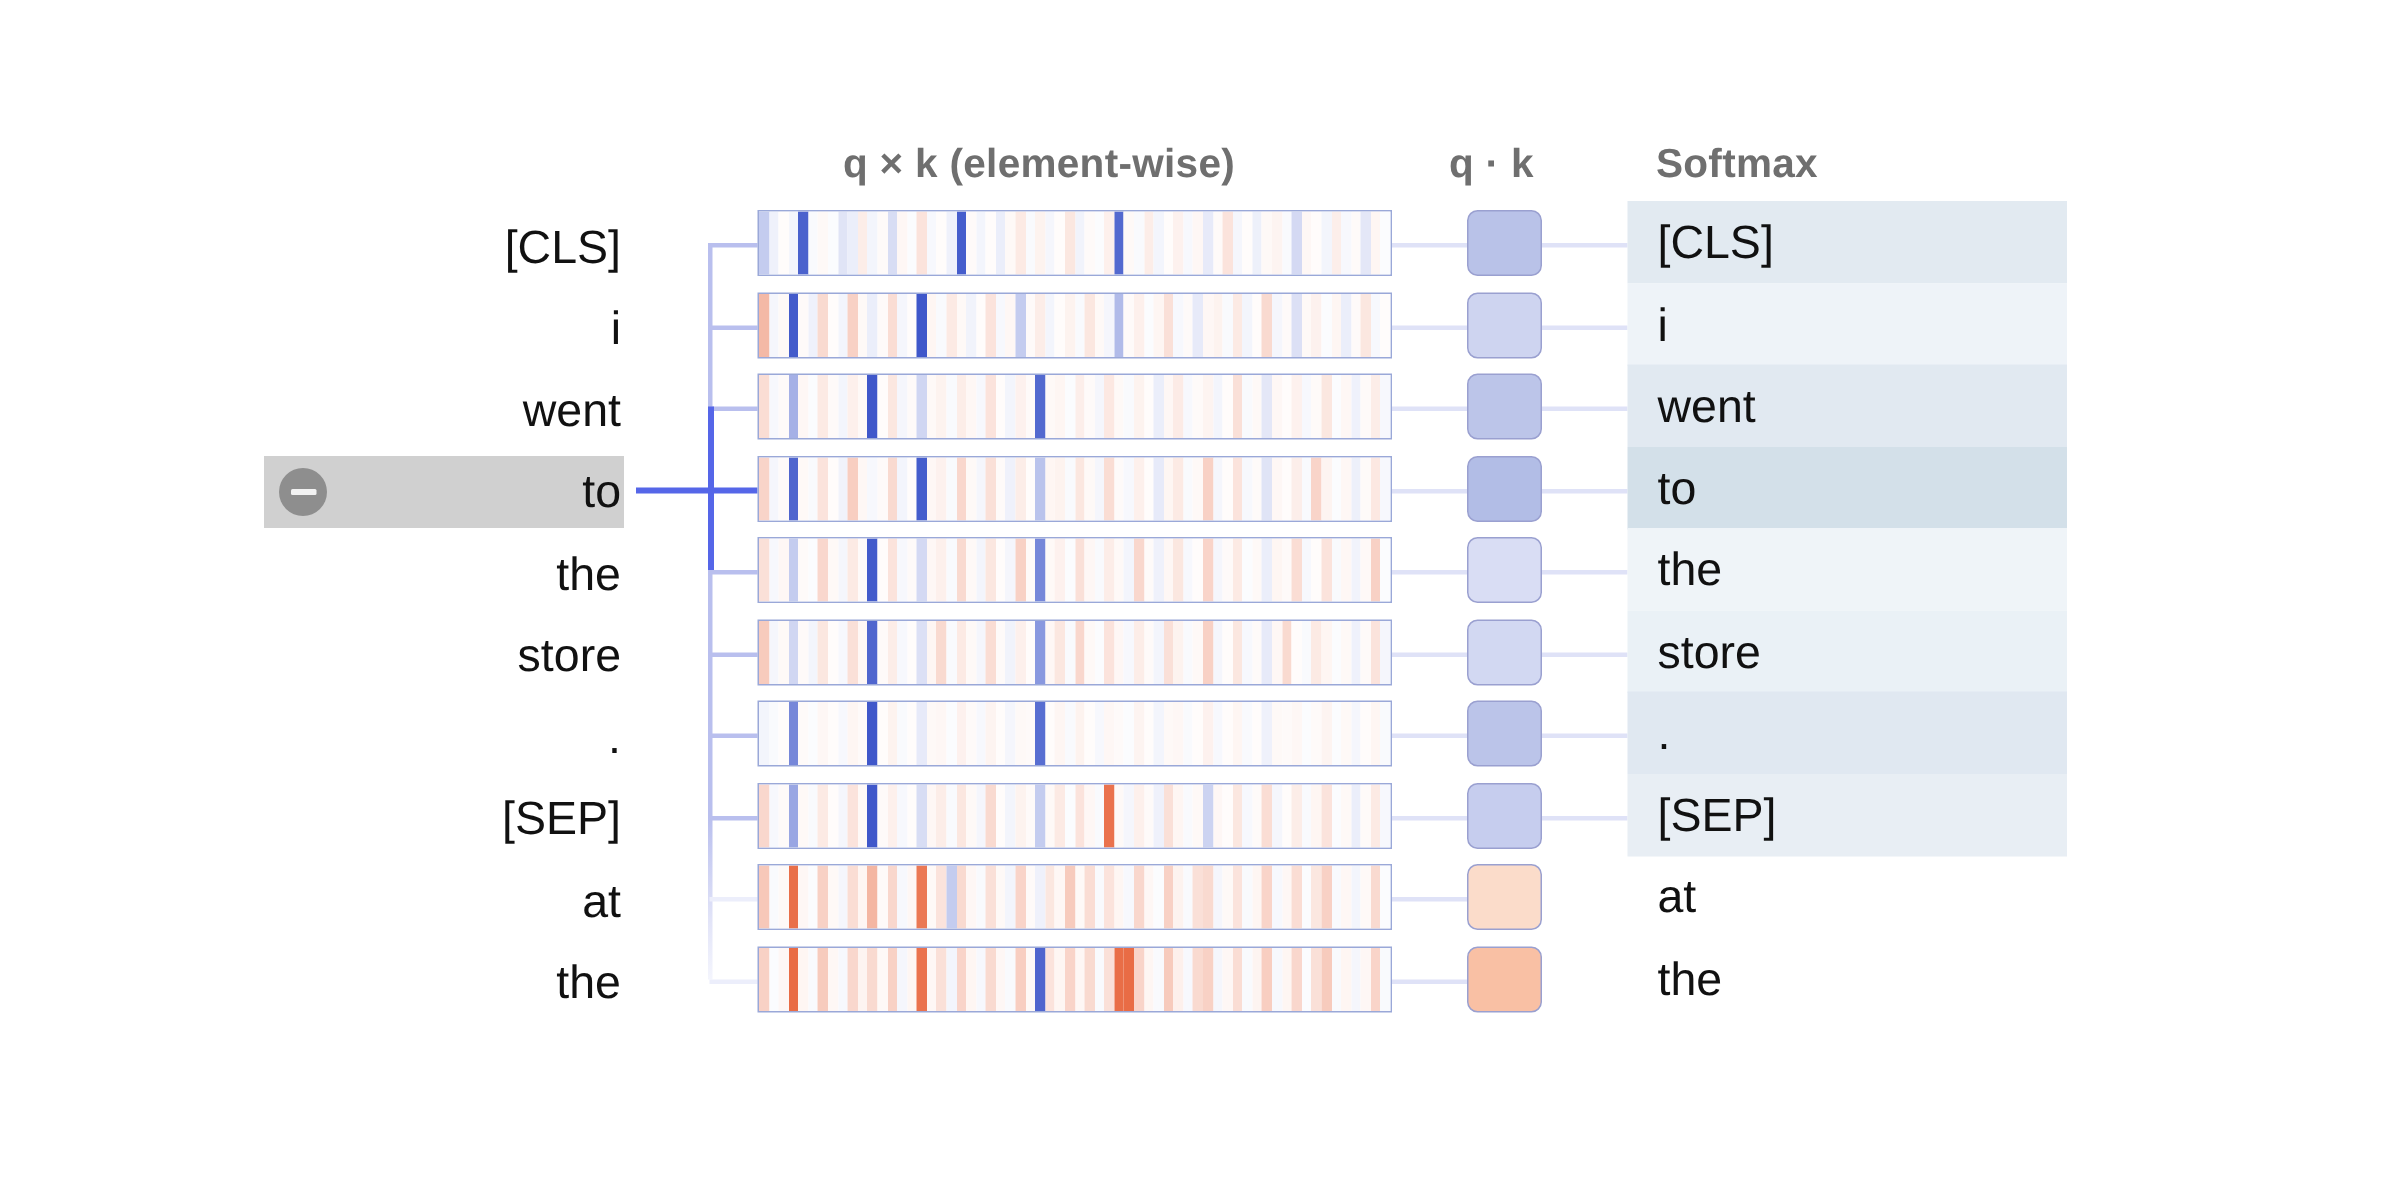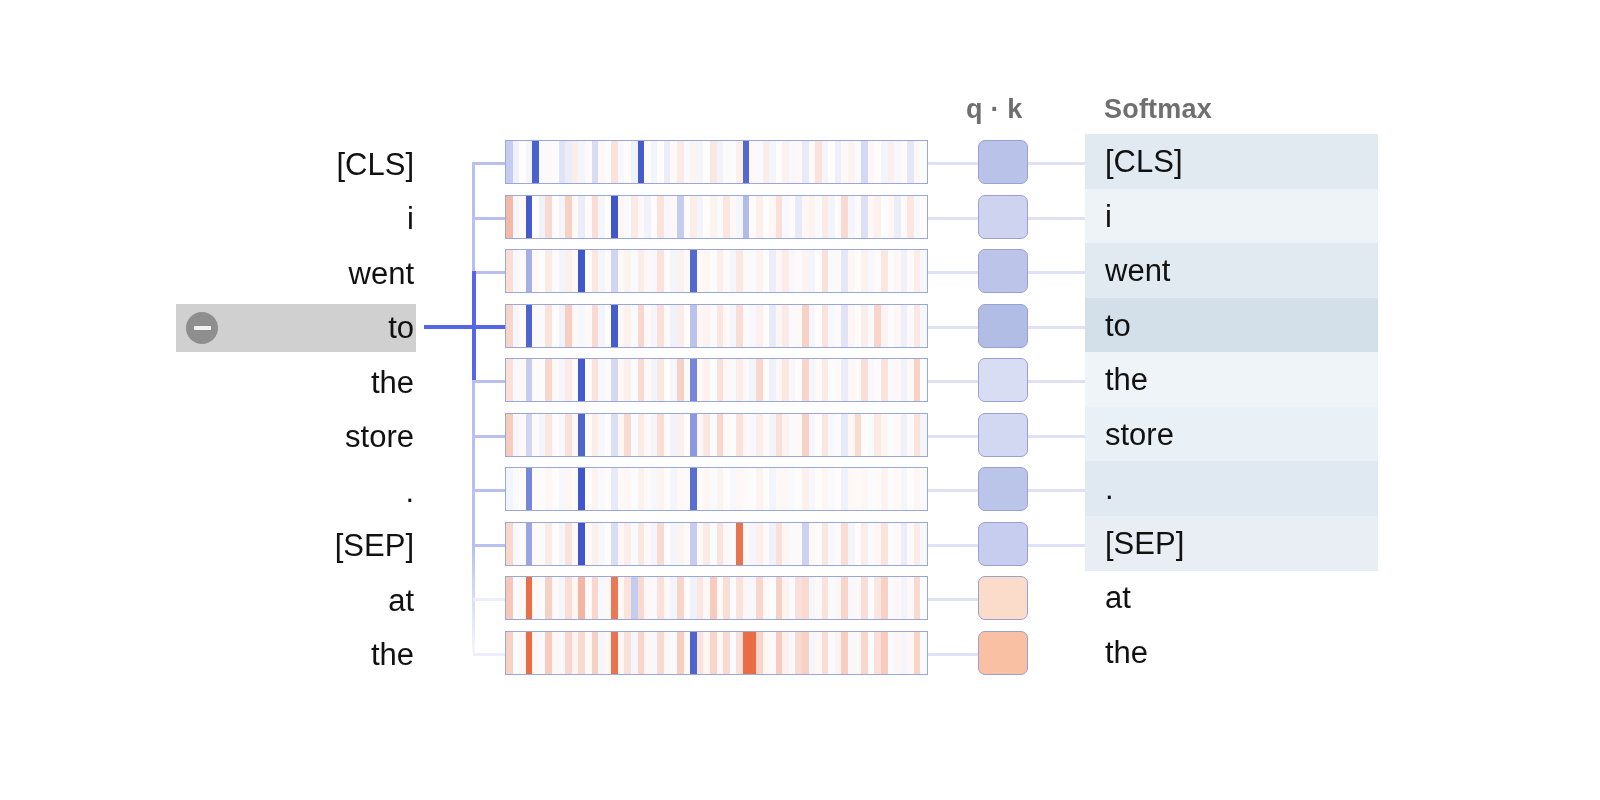--- a/index.html
+++ b/index.html
@@ -94,20 +94,21 @@
     position:absolute;left:0;width:293px;height:55px;
     display:flex;align-items:center;box-sizing:border-box;padding-left:20px;
   }
   .sm-label{font-size:31px;color:#111;line-height:1;white-space:nowrap;}
 </style>
 </head>
 <body>
 
 <div id="stage">
 
+  <div class="col-head" id="head-qxk">q × k (element-wise)</div>
   <div class="col-head" id="head-qdotk">q · k</div>
   <div class="col-head" id="head-softmax">Softmax</div>
 
   <div id="token-col">
       <div class="tok-row" style="top: 0px;">
         <span class="tok-label">[CLS]</span>
       </div>
       <div class="tok-row" style="top: 54.5px;">
         <span class="tok-label">i</span>
       </div>

